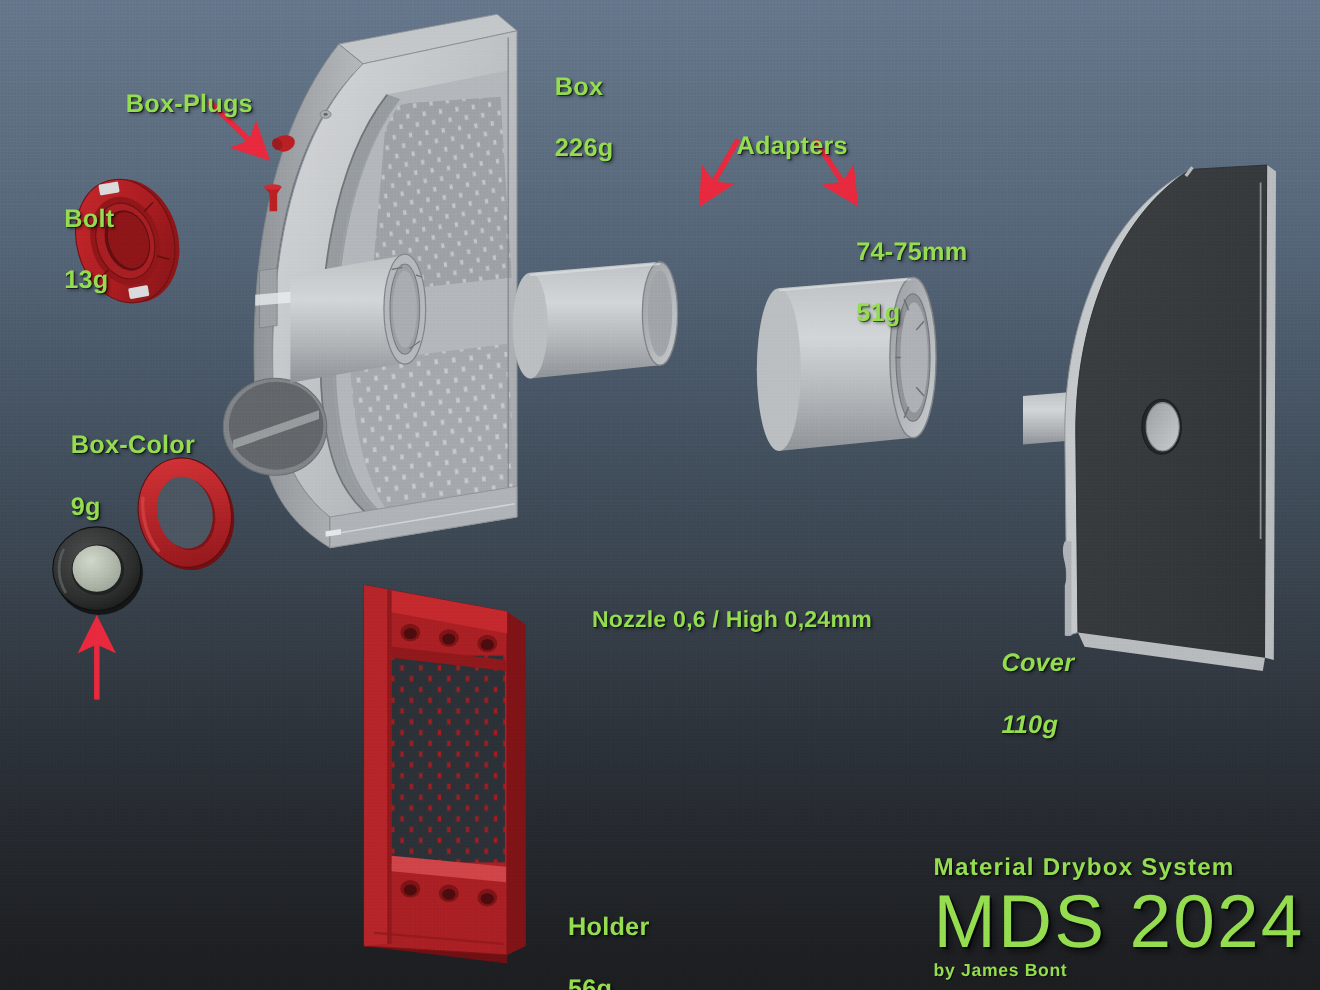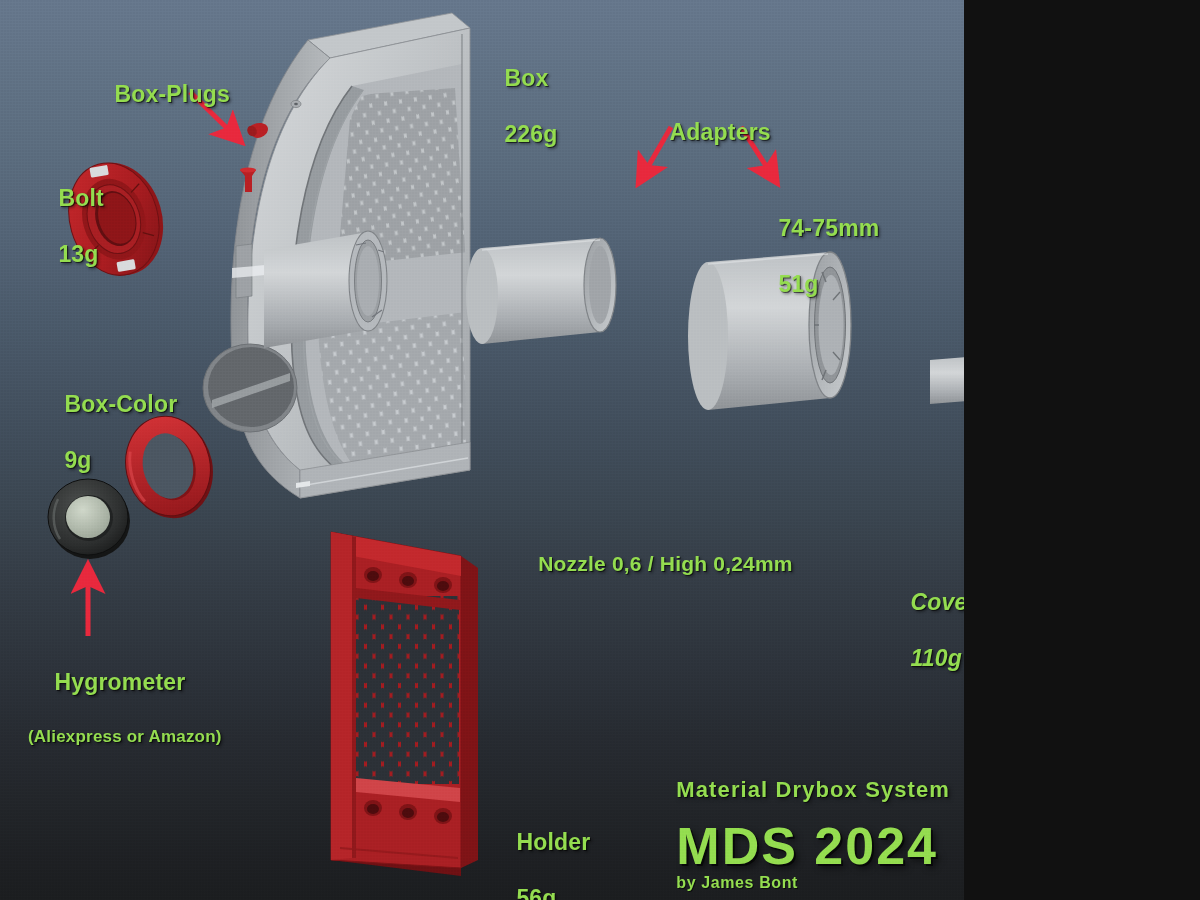--- a/index.html
+++ b/index.html
@@ -1,19 +1,19 @@
 <!DOCTYPE html>
 <html><head>
 <meta charset="utf-8">
 <title>MDS 2024 — Material Drybox System</title>
 <style>
   html,body{margin:0;padding:0;background:#111;}
   #stage{
     position:relative;
-    width:964px;height:900px;
+    width:1200px;height:900px;
     overflow:hidden;
     font-family:"Liberation Sans", sans-serif;
     background:
       linear-gradient(180deg,
         #64758a 0%,
         #5f7083 8%,
         #5a6b7d 16%,
         #526274 26%,
         #495868 36%,
         #414e5c 46%,
@@ -51,22 +51,22 @@
   .l-22{font-size:21px;}
   .l-18{font-size:17px;}
 
   
   #brand{position:absolute;right:14px;bottom:8px;text-align:left;}
   #brand .top{
     color:#92dc4e;font-weight:bold;font-size:22px;letter-spacing:1.1px;
     text-shadow:1px 1px 0 rgba(0,0,0,.6),2px 2px 4px rgba(0,0,0,.5);
   }
   #brand .big{
-    color:#92dc4e;font-weight:bold;font-size:52px;line-height:.98;
-    letter-spacing:2px;margin-top:18px;
+    color:#92dc4e;font-weight:normal;font-size:68px;line-height:.98;
+    letter-spacing:2px;margin-top:4px;
     text-shadow:2px 2px 0 rgba(0,0,0,.6),4px 4px 6px rgba(0,0,0,.5);
   }
   #brand .by{
     color:#92dc4e;font-weight:bold;font-size:16px;letter-spacing:.6px;margin-top:2px;
     text-shadow:1px 1px 0 rgba(0,0,0,.6);
   }
 
   svg.art{position:absolute;left:0;top:0;width:1200px;height:900px;pointer-events:none;}
 </style>
 </head>
@@ -356,24 +356,20 @@
   <div class="lbl l-24" style="left:32px;top:156px;">
     <span>Bolt</span><br>
     <span>13g</span>
   </div>
 
   <div class="lbl l-24" style="left:38px;top:362px;">
     <span>Box-Color</span><br>
     <span>9g</span>
   </div>
 
-  <div class="lbl l-24" style="left:28px;top:640px;">
-    <span>Hygrometer</span>
-    <span class="sub l-18" style="margin-top:3px;">(Aliexpress or Amazon)</span>
-  </div>
 
   <div class="lbl l-24" style="left:644px;top:90px;">
     <span>Adapters</span>
   </div>
 
 
   <div class="lbl l-24" style="left:752px;top:186px;">
     <span>74-75mm</span><br>
     <span>51g</span>
   </div>

